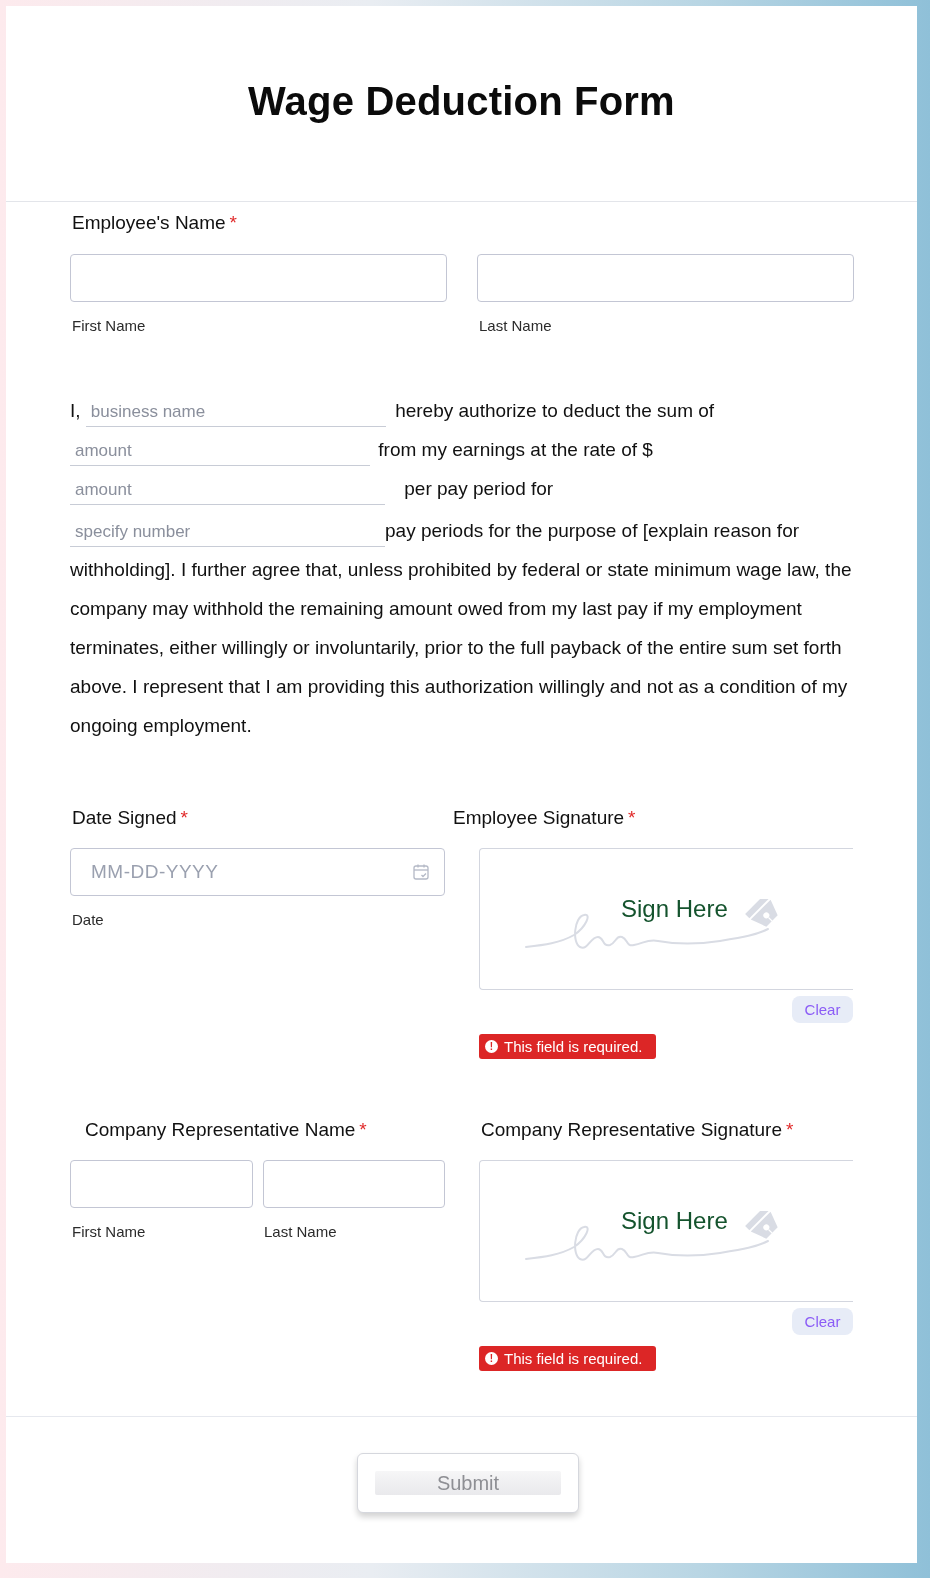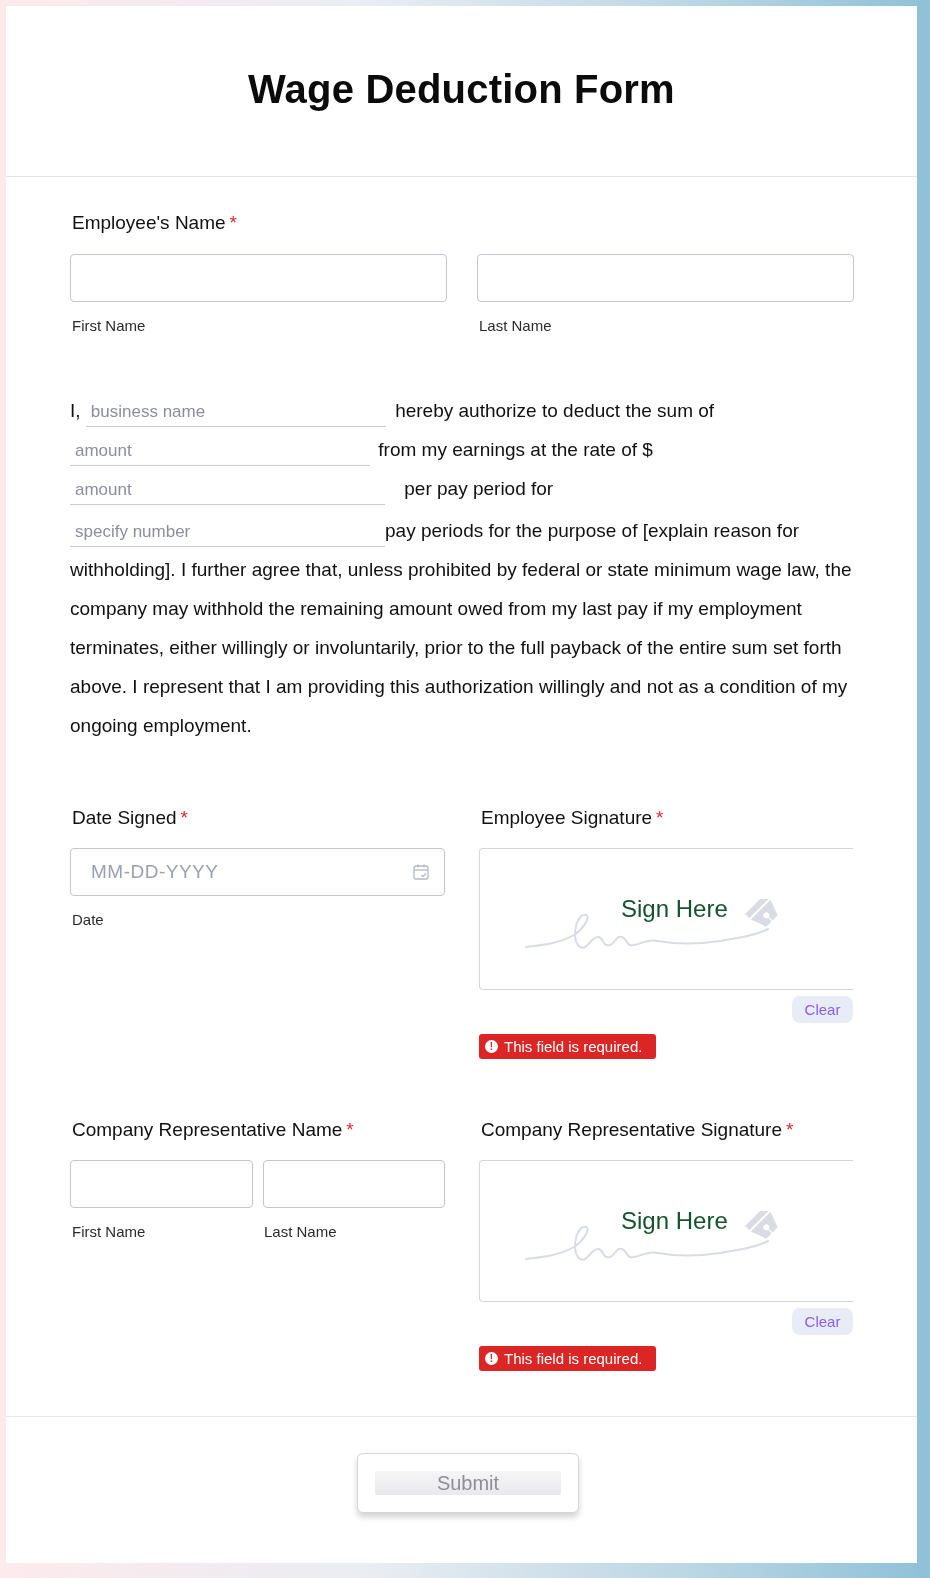--- a/index.html
+++ b/index.html
@@ -11,21 +11,21 @@
     position: relative;
     overflow: hidden;
   }
   .card {
     position: absolute;
     left: 6px; top: 6px;
     width: 911px; height: 1557px;
     background: #ffffff;
   }
   .header {
-    height: 171px;
+    height: 196px;
     border-bottom: 1px solid #e3e5ea;
     display: flex; align-items: center; justify-content: center;
   }
   .header h1 {
     font-size: 40px; font-weight: 700; color: #0b0b0b;
     letter-spacing: 0.2px;
     margin-top: -4px;
   }
   .abs { position: absolute; }
   .label {
@@ -174,42 +174,42 @@
     <svg class="date-icon" viewBox="0 0 20 20">
       <rect x="3" y="4" width="14" height="13" rx="2" fill="none" stroke="#b4b9c6" stroke-width="1.3"></rect>
       <line x1="3" y1="8" x2="17" y2="8" stroke="#b4b9c6" stroke-width="1.3"></line>
       <line x1="7" y1="2.5" x2="7" y2="5.5" stroke="#b4b9c6" stroke-width="1.3"></line>
       <line x1="13" y1="2.5" x2="13" y2="5.5" stroke="#b4b9c6" stroke-width="1.3"></line>
       <polyline points="10.5,13 12,14.5 15,11.5" fill="none" stroke="#b4b9c6" stroke-width="1.3"></polyline>
     </svg>
   </div>
   <div class="abs sublabel" style="left:66px; top:905px;">Date</div>
 
-  <div class="abs label" style="left:475px; top:801px;">
+  <div class="abs label" style="left:447px; top:801px;">
     <span>Employee Signature</span><span class="req">*</span>
   </div>
   <div class="sig-box" style="left:473px; top:842px; width:374px; height:142px;">
     <div class="sig-text" style="left:141px; top:46px;">Sign Here</div>
     <svg class="abs" style="left:44px; top:50px;" width="290" height="60" viewBox="0 0 290 60">
       <path d="M2,48 C20,46 36,44 50,36 C62,28 68,14 60,16 C50,18 48,44 56,48 C64,52 66,38 74,38 C80,38 78,48 86,46 C92,44 92,36 98,38 C104,40 102,48 110,46 C120,44 124,40 134,42 C150,45 170,46 196,42 C220,38 232,36 244,30" fill="none" stroke="#d9dce4" stroke-width="2" stroke-linecap="round"></path>
       <g transform="translate(248,22) rotate(-45)">
         <path d="M-8,0 L-14,-16 L14,-16 L8,0 Z" fill="#d9dce4"></path>
         <rect x="-14" y="-24" width="28" height="6" fill="#d9dce4"></rect>
         <circle cx="0" cy="-8" r="3" fill="#fff"></circle>
         <line x1="0" y1="-5" x2="0" y2="2" stroke="#fff" stroke-width="1.2"></line>
       </g>
     </svg>
   </div>
   <div class="clear-btn" style="left:786px; top:990px; width:61px; height:27px;">Clear</div>
   <div class="error" style="left:473px; top:1028px; width:177px; height:25px;">
     <span class="err-icon">!</span>
     <span>This field is required.</span>
   </div>
 
-  <div class="abs label" style="left:66px; top:1113px;">
+  <div class="abs label" style="left:79px; top:1113px;">
     <span>Company Representative Name</span><span class="req">*</span>
   </div>
   <input class="input" style="left: 64px; top: 1154px; width: 183px; height: 48px;" value="">
   <input class="input" style="left: 257px; top: 1154px; width: 182px; height: 48px;" value="">
   <div class="abs sublabel" style="left:66px; top:1217px;">First Name</div>
   <div class="abs sublabel" style="left:258px; top:1217px;">Last Name</div>
 
   <div class="abs label" style="left:475px; top:1113px;">
     <span>Company Representative Signature</span><span class="req">*</span>
   </div>

